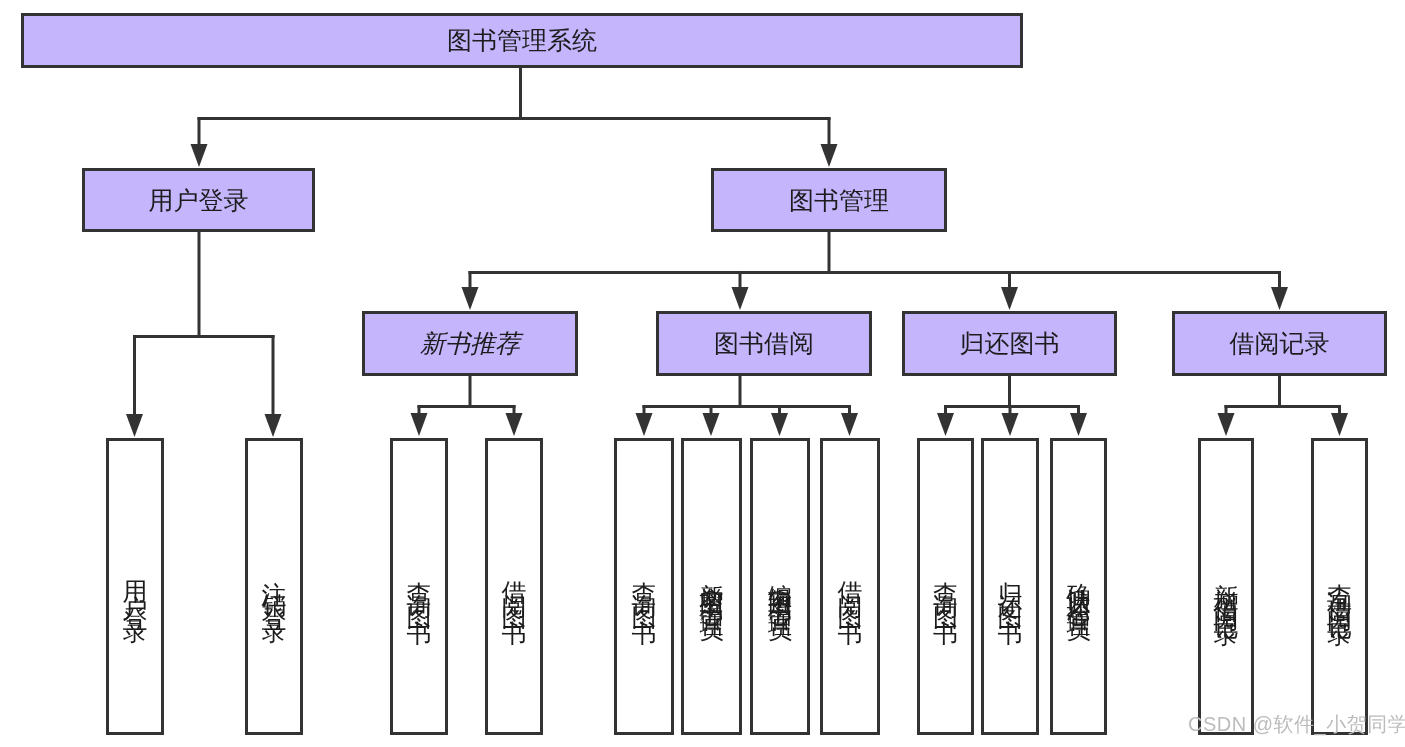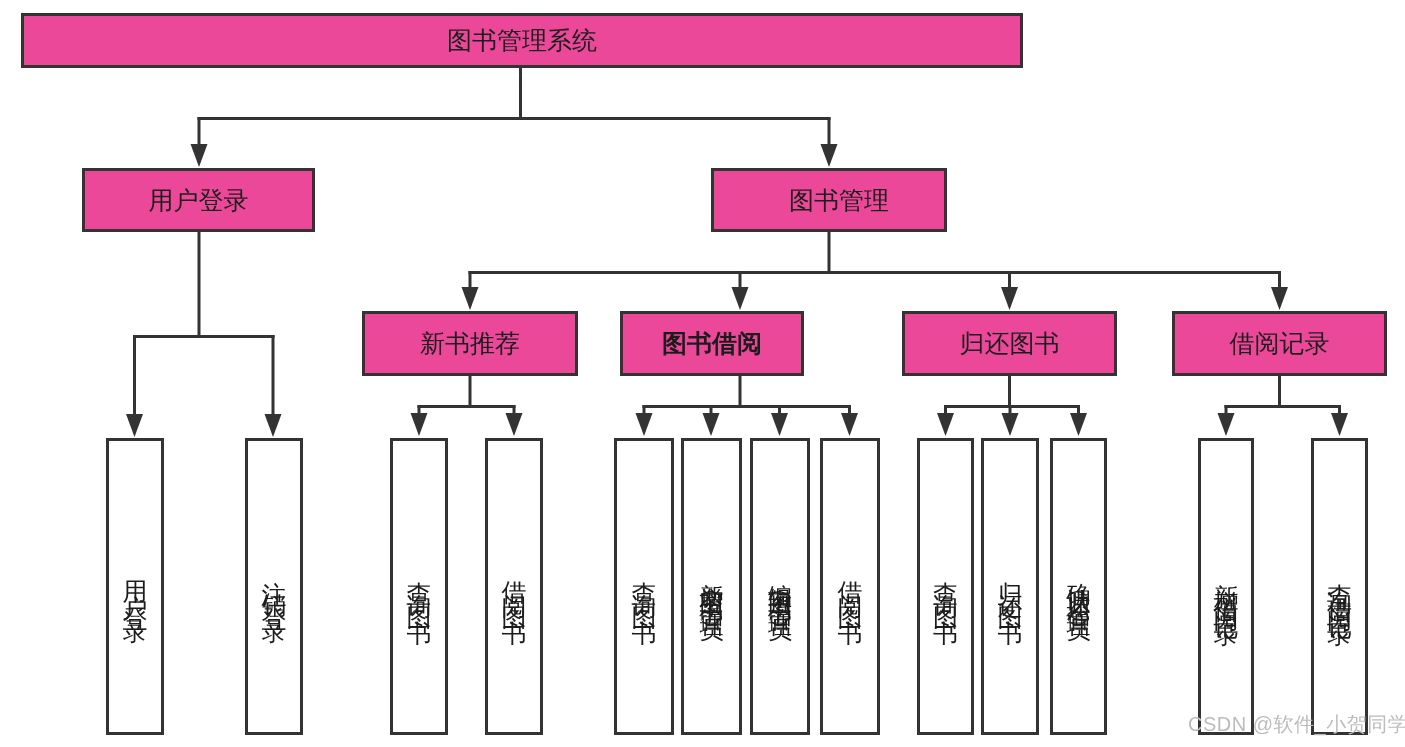--- a/index.html
+++ b/index.html
@@ -1,21 +1,21 @@
 <!DOCTYPE html>
 <html><head>
 <meta charset="utf-8">
 <style>
   * { box-sizing: border-box; margin: 0; padding: 0; }
   html, body { width: 1405px; height: 747px; background: #ffffff; }
   body { font-family: "Liberation Sans", "DejaVu Sans", sans-serif; }
   .canvas { position: relative; width: 1405px; height: 747px; background: #ffffff; overflow: hidden; }
   .connectors { position: absolute; left: 0; top: 0; width: 1405px; height: 747px; }
   .node {
-    position: absolute; border: 3px solid #333333; background: #ec4899;
+    position: absolute; border: 3px solid #333333; background: #c4b5fd;
     display: flex; align-items: center; justify-content: center;
     font-size: 25px; color: #1c1c1c; white-space: nowrap;
   }
   .leaf {
     position: absolute; top: 438px; height: 297px;
     border: 3px solid #333333; background: #ffffff;
     display: flex; align-items: center; justify-content: center;
   }
   .leaf span {
     writing-mode: vertical-rl; text-orientation: mixed;
@@ -97,22 +97,22 @@
       <polygon points="1217.5,413 1234.5,413 1226,436"></polygon>
       <polygon points="1331,413 1348,413 1339.5,436"></polygon>
     </g>
   </svg>
 
   <div class="node" style="left:21px; top:13px; width:1002px; height:55px;">图书管理系统</div>
 
   <div class="node" style="left:82px; top:168px; width:233px; height:64px;">用户登录</div>
   <div class="node" style="left:711px; top:168px; width:236px; height:64px;padding-left:20px;">图书管理</div>
 
-  <div class="node" style="left:362px; top:311px; width:216px; height:65px;">新书推荐</div>
-  <div class="node" style="left:620px; top:311px; width:184px; height:65px;font-weight:bold;">图书借阅</div>
+  <div class="node" style="left:362px; top:311px; width:216px; height:65px;font-style:italic;">新书推荐</div>
+  <div class="node" style="left:656px; top:311px; width:216px; height:65px;">图书借阅</div>
   <div class="node" style="left:902px; top:311px; width:215px; height:65px;">归还图书</div>
   <div class="node" style="left:1172px; top:311px; width:215px; height:65px;">借阅记录</div>
 
   <div class="leaf" style="left:106px; width:58px;">
     <span>用户登录</span>
   </div>
   <div class="leaf" style="left:245px; width:58px;">
     <span>注销登录</span>
   </div>
 

